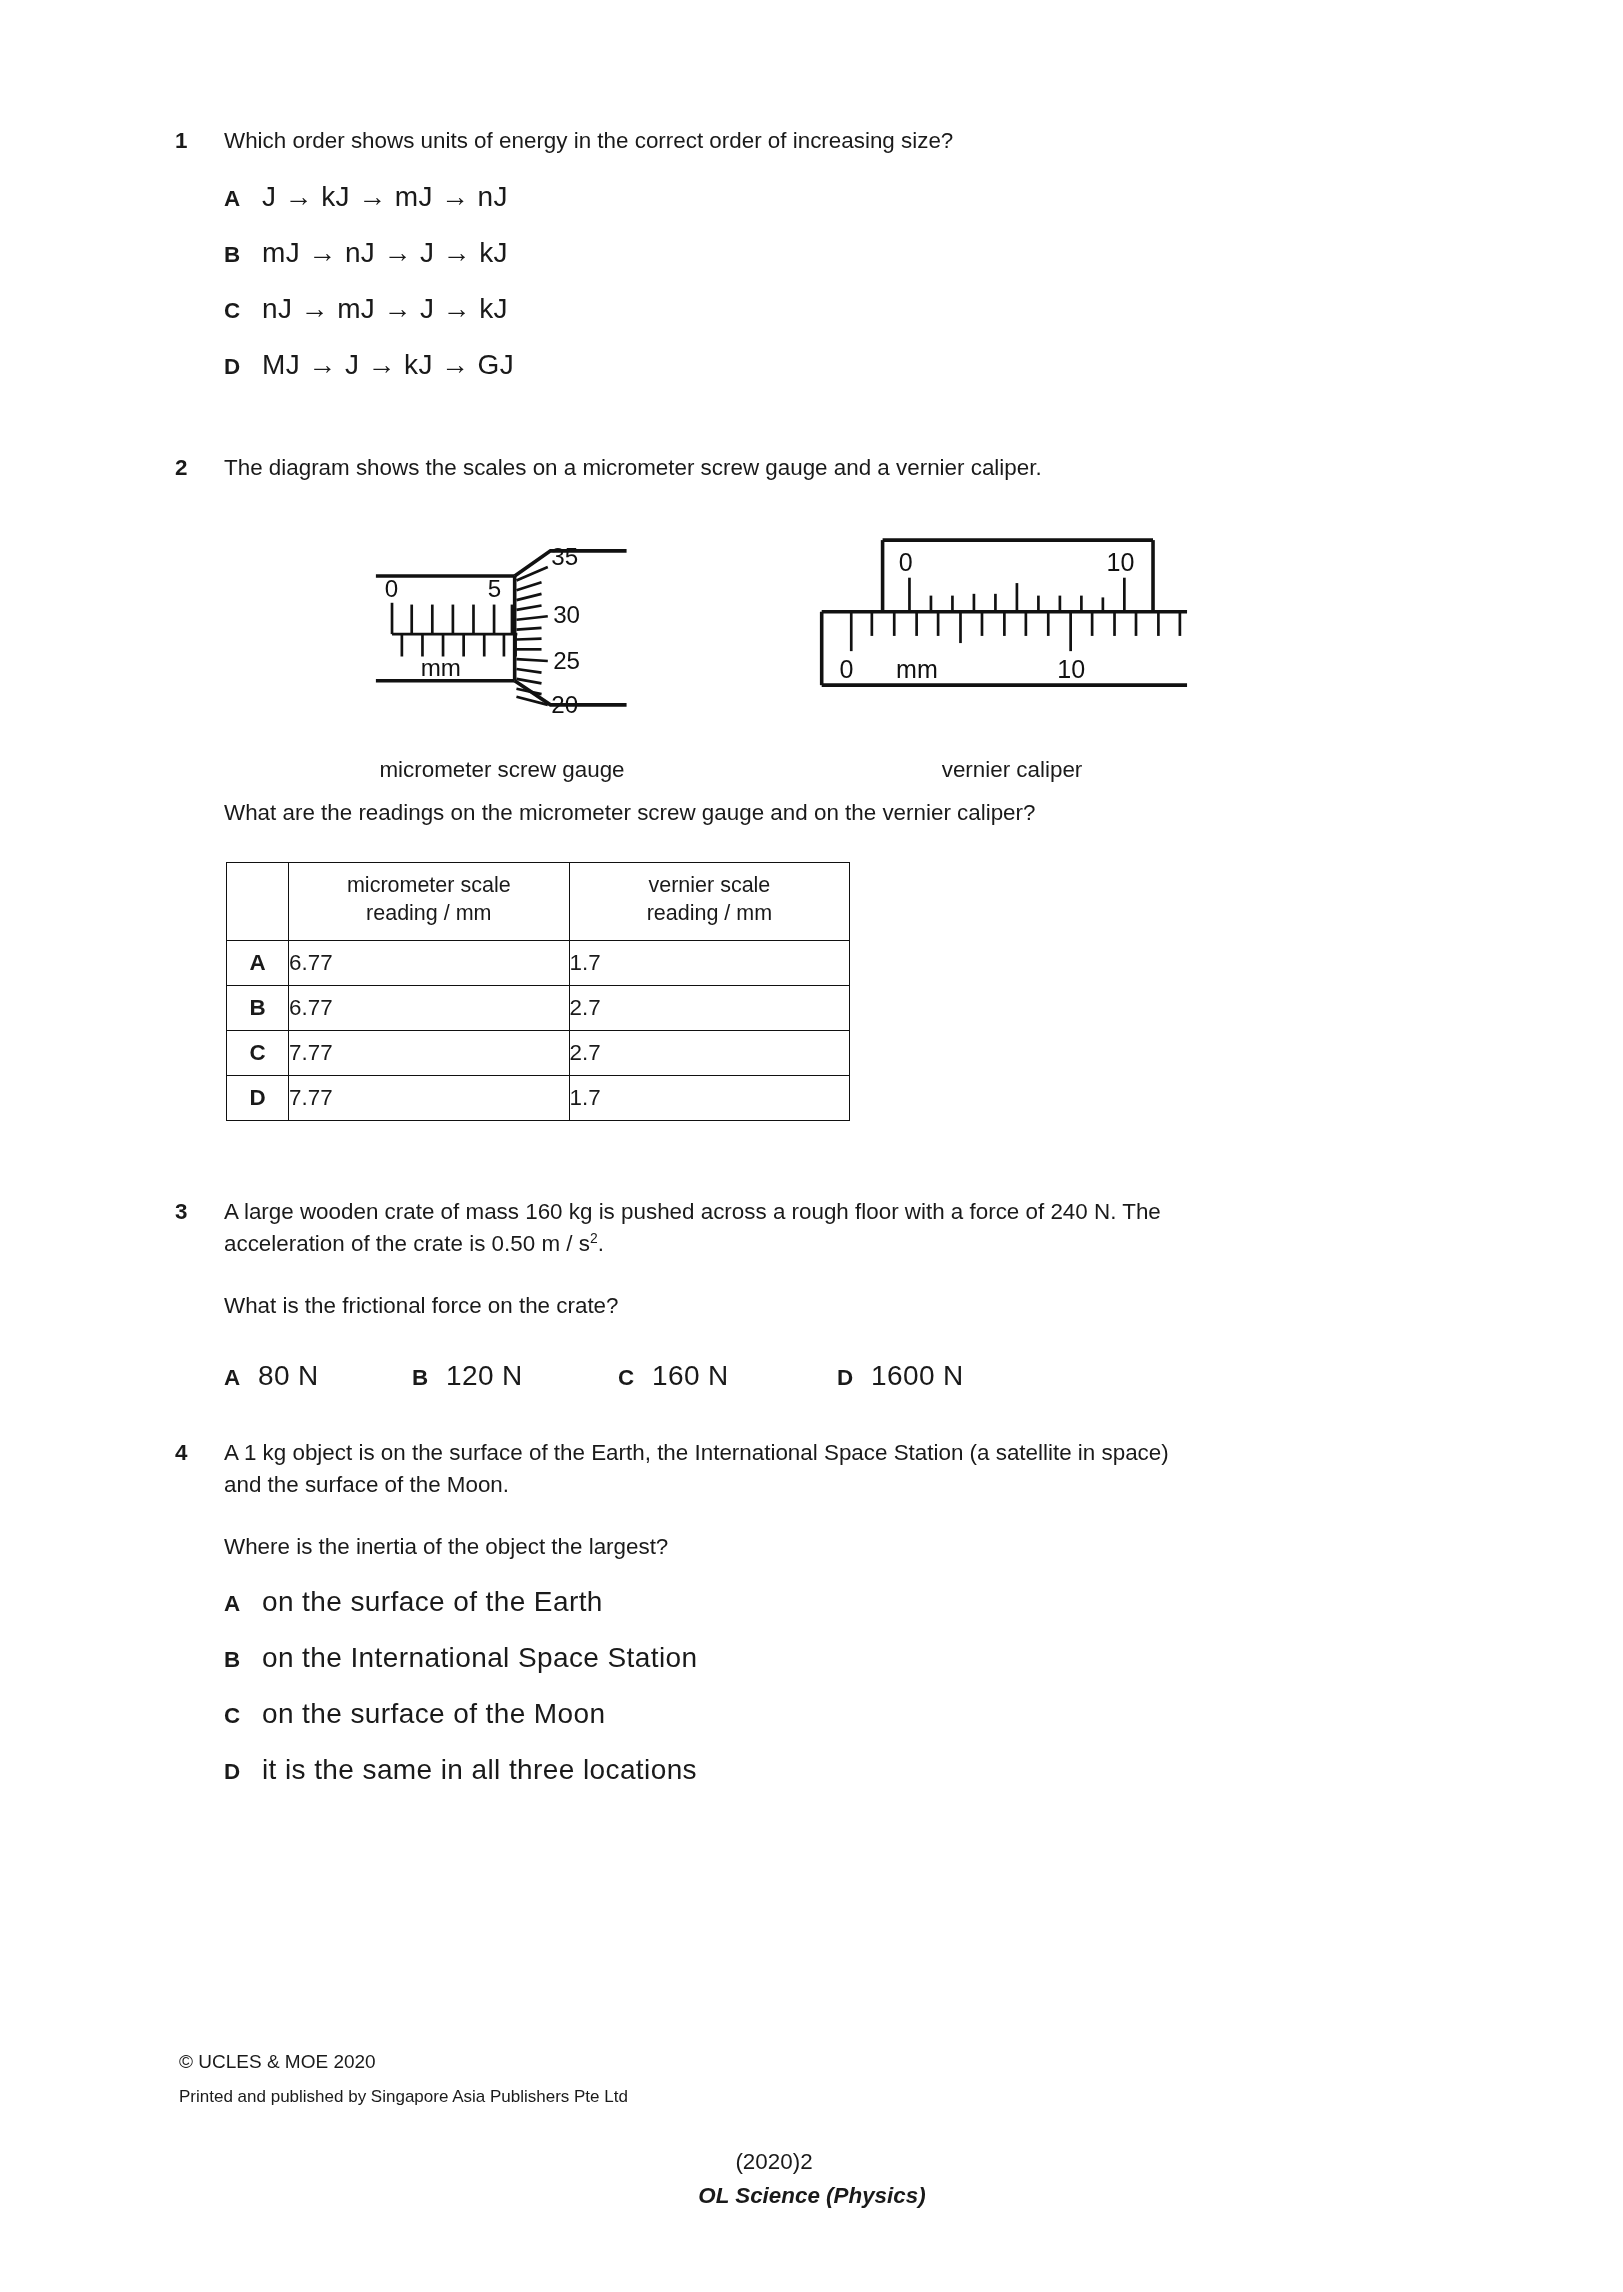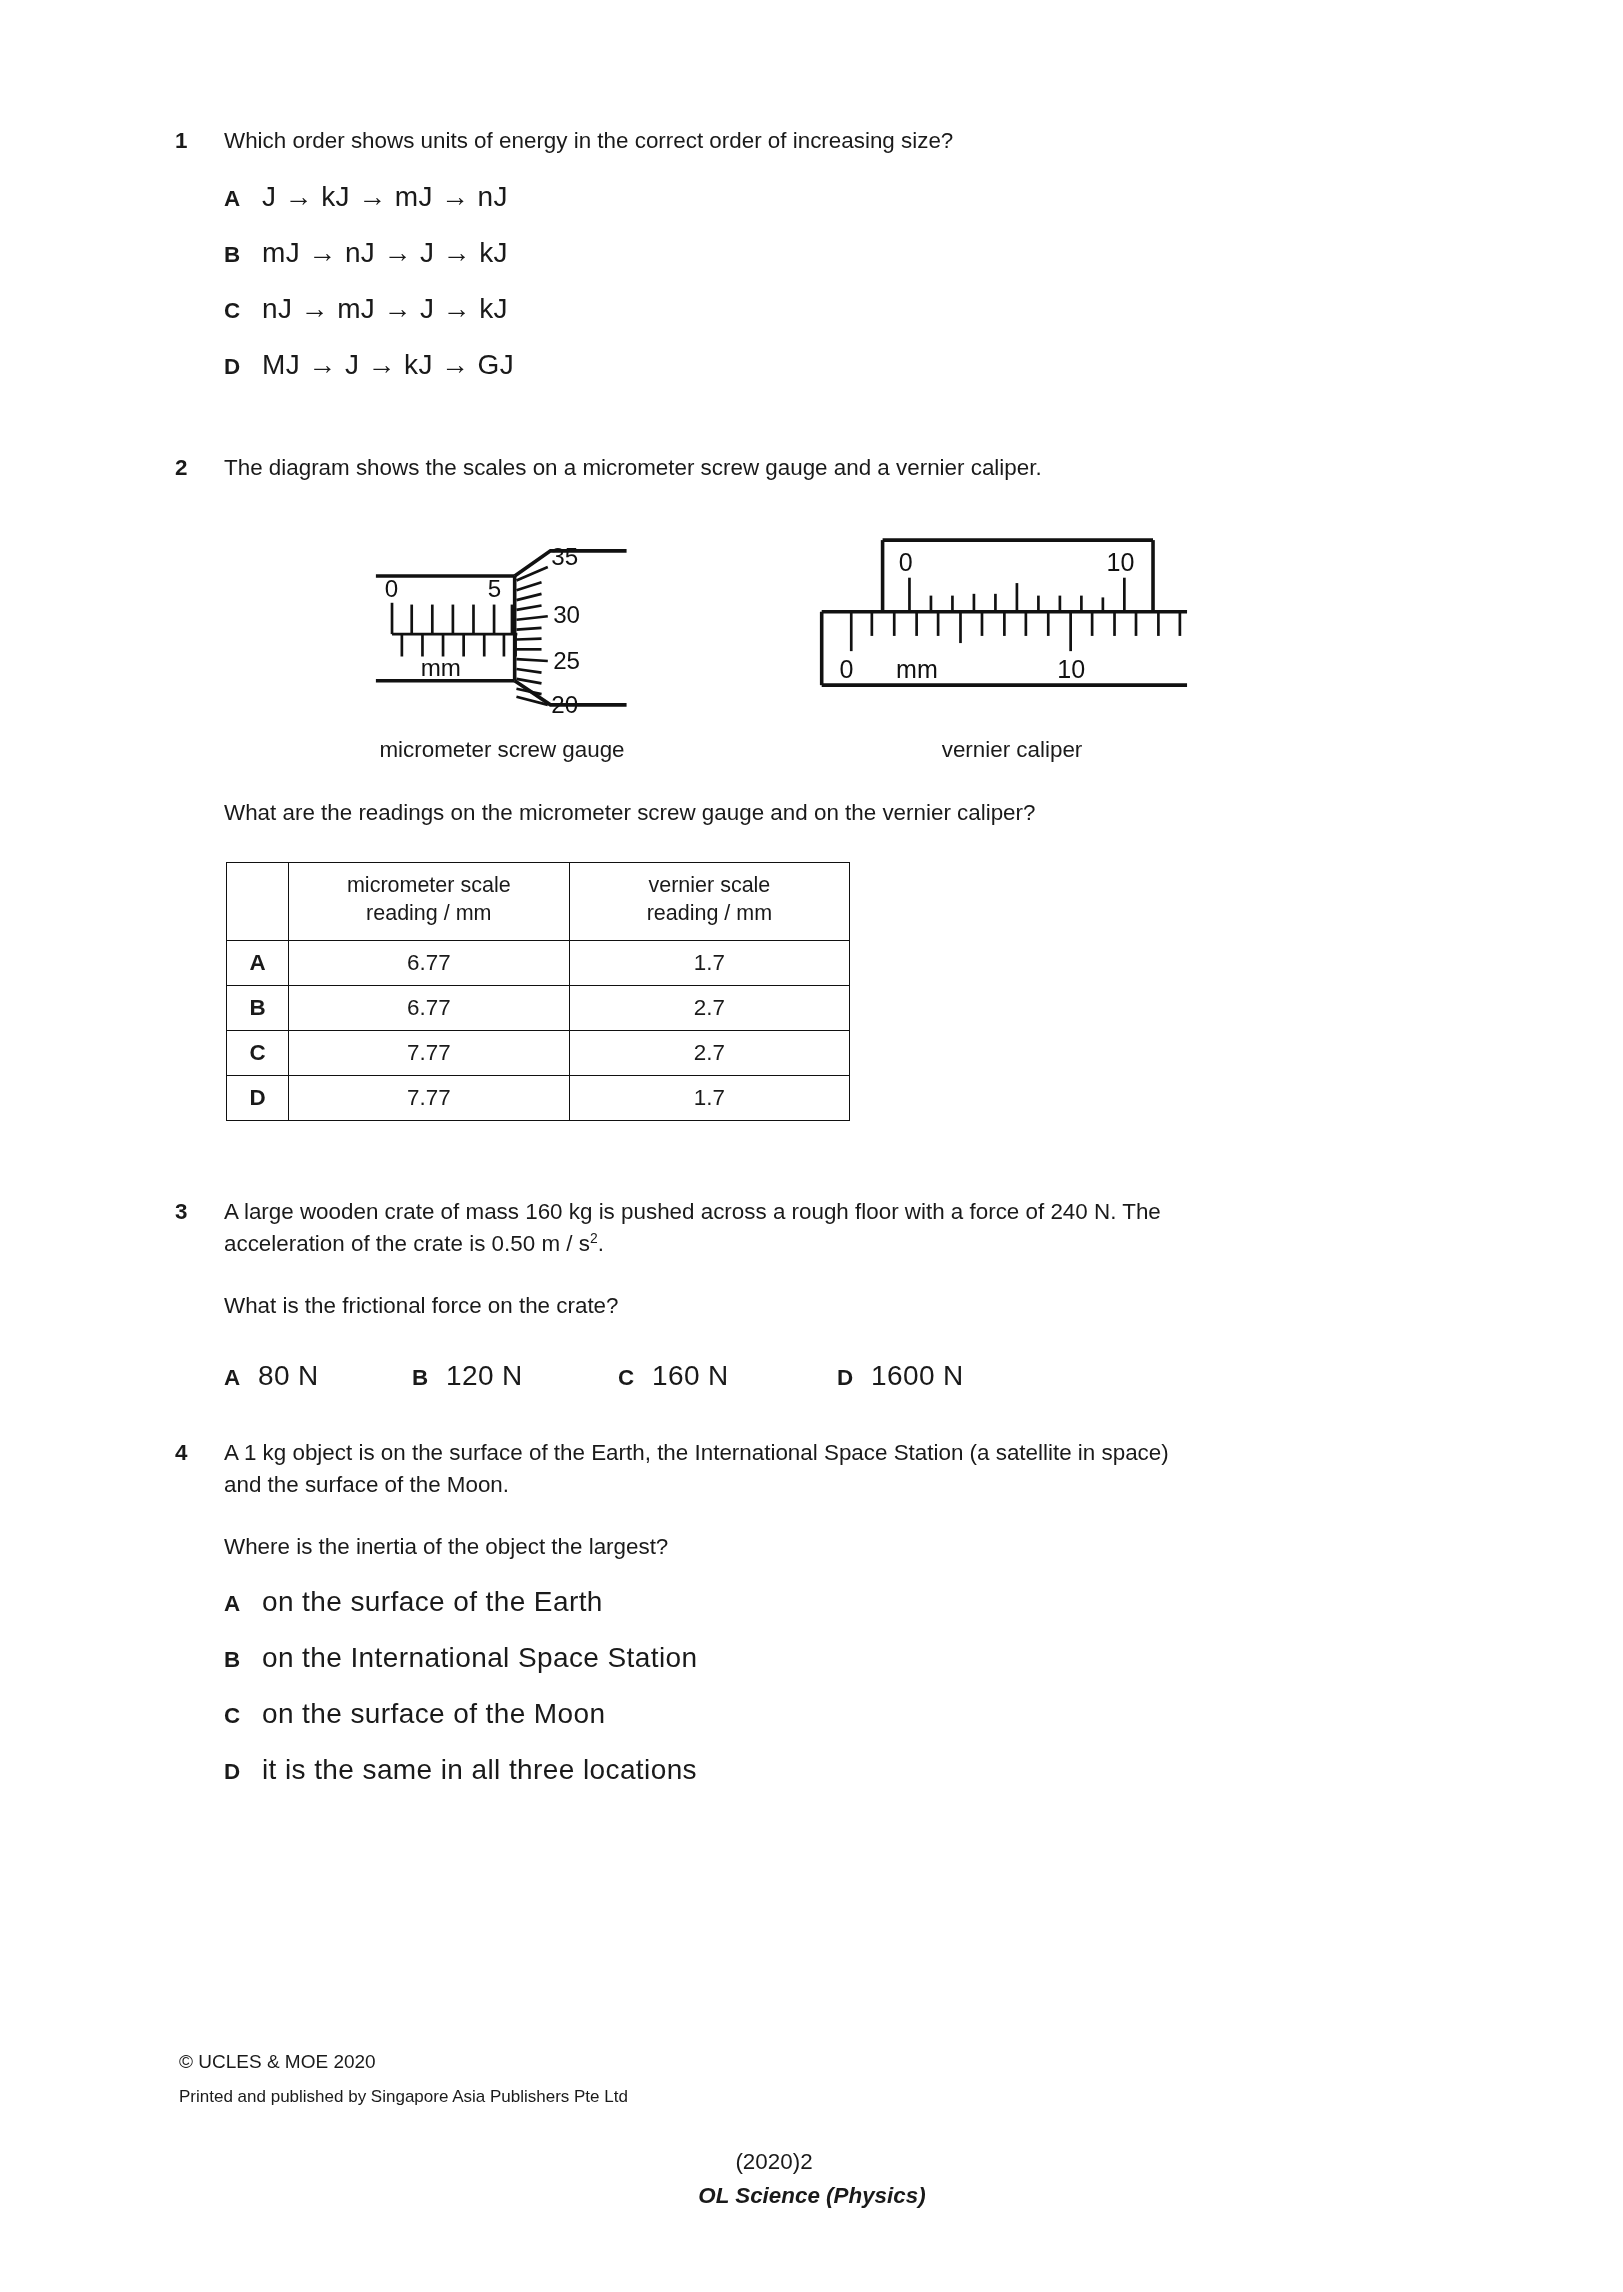--- a/index.html
+++ b/index.html
@@ -109,39 +109,40 @@
     border-left: 1.8px solid #111;
     border-top: 1.8px solid #111;
   }
   .ans-table .lbl {
     font-weight: bold;
     text-align: center;
     width: 59px;
     font-size: 22.4px;
   }
   .ans-table .val {
-    text-align: center;
+    text-align: left;
     padding: 9px 0;
     font-size: 22.4px;
   }
   .col-mic { width: 251px; }
   .col-ver { width: 251px; }
 
   
   .diagrams {
     position: absolute;
     left: 0;
     top: 515px;
     width: 1624px;
     height: 304px;
   }
   .dia-caption {
     position: absolute;
     font-size: 22.4px;
     text-align: center;
+    margin-top: 20px;
   }
   #cap-mic { left: 296px; top: 222px; width: 412px; }
   #cap-ver { left: 833px; top: 222px; width: 358px; }
 
   
   .footer {
     position: absolute;
     left: 179px;
     top: 2051px;
     width: 1299px;

